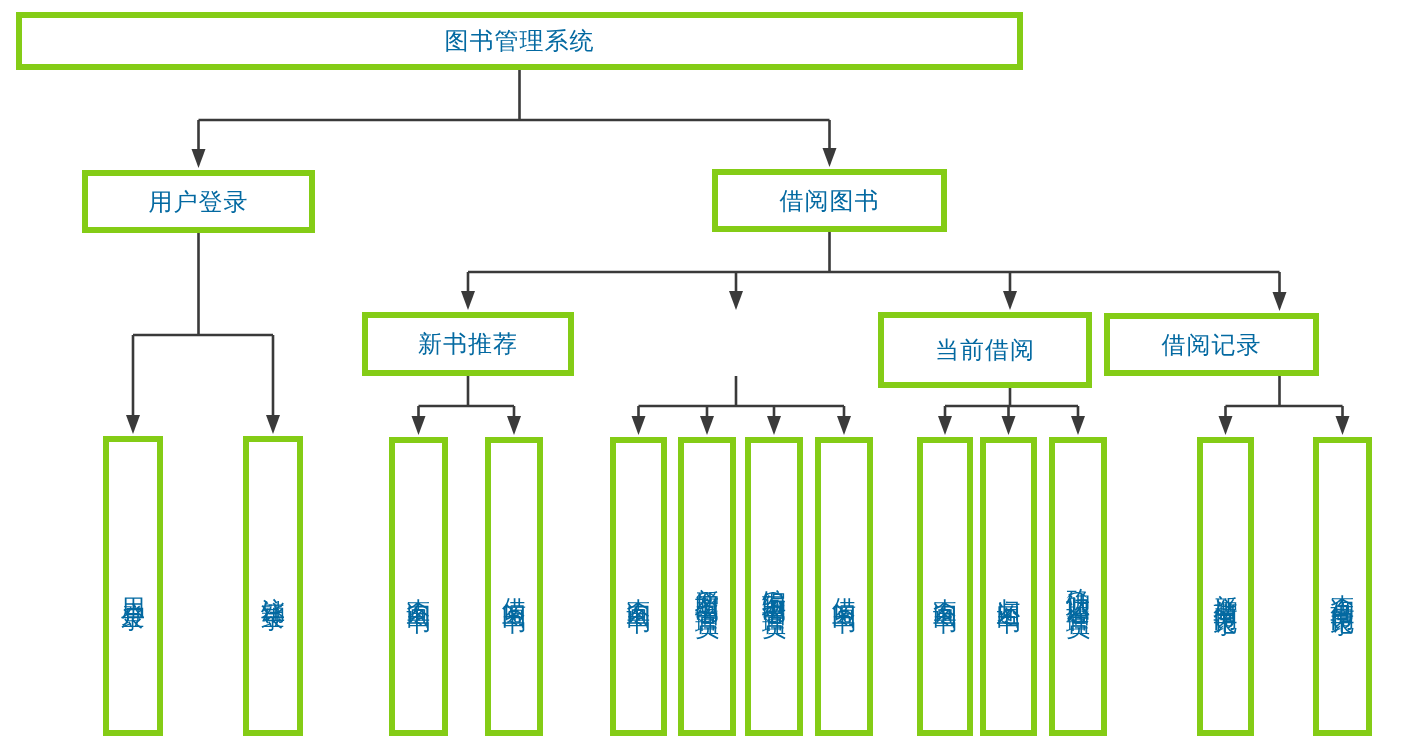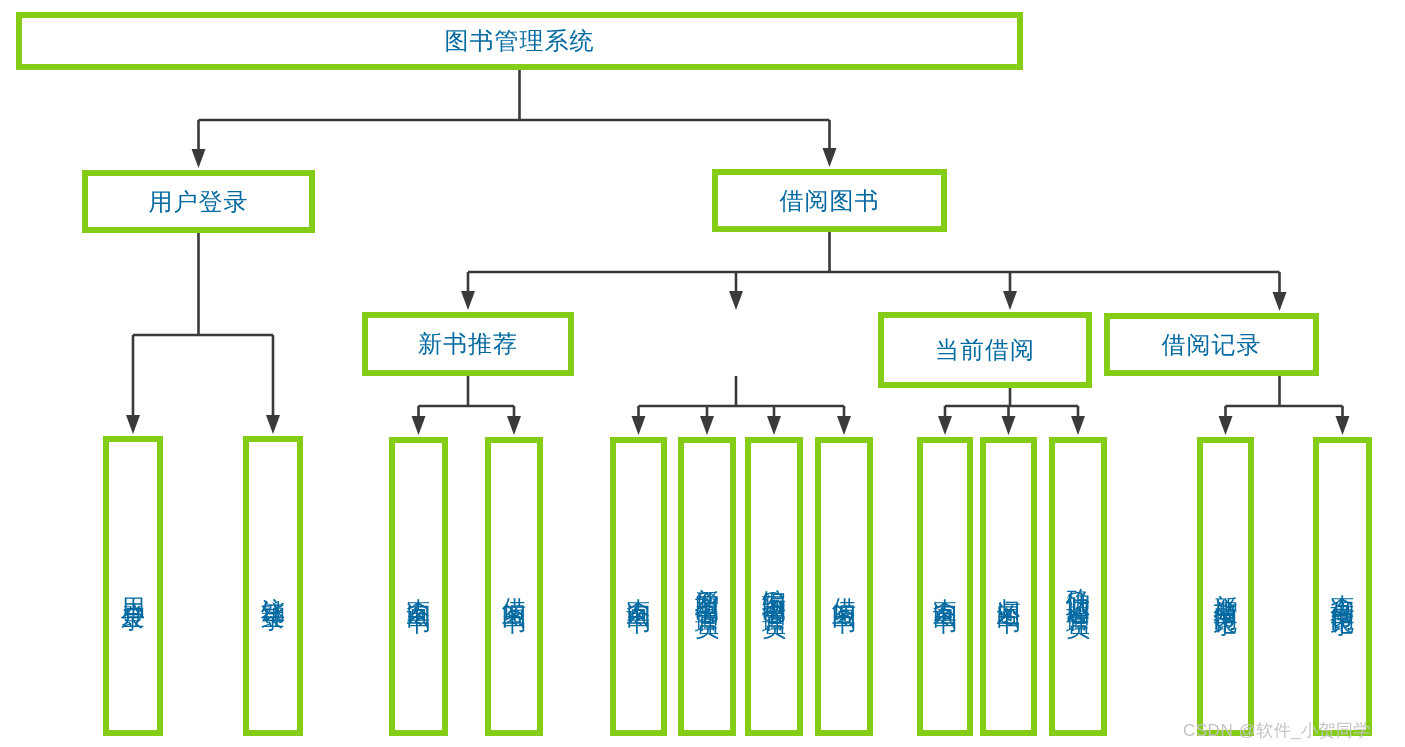--- a/index.html
+++ b/index.html
@@ -107,15 +107,14 @@
   <div class="box v" style="left:745px; top:437px; width:58px; height:299px">编辑图书（管理员）</div>
   <div class="box v" style="left:815px; top:437px; width:58px; height:299px">借阅图书</div>
 
   <div class="box v" style="left:917px; top:437px; width:56px; height:299px">查询图书</div>
   <div class="box v" style="left:980px; top:437px; width:57px; height:299px">归还图书</div>
   <div class="box v" style="left:1049px; top:437px; width:58px; height:299px">确认归还（管理员）</div>
 
   <div class="box v" style="left:1197px; top:437px; width:57px; height:299px">新增借阅记录</div>
   <div class="box v" style="left:1313px; top:437px; width:59px; height:299px">查询借阅记录</div>
 
-  <div class="watermark" style="left:1183px; top:719px">CSDN @软件_小贺同学</div>
 
 </div>
 
 </body></html>

